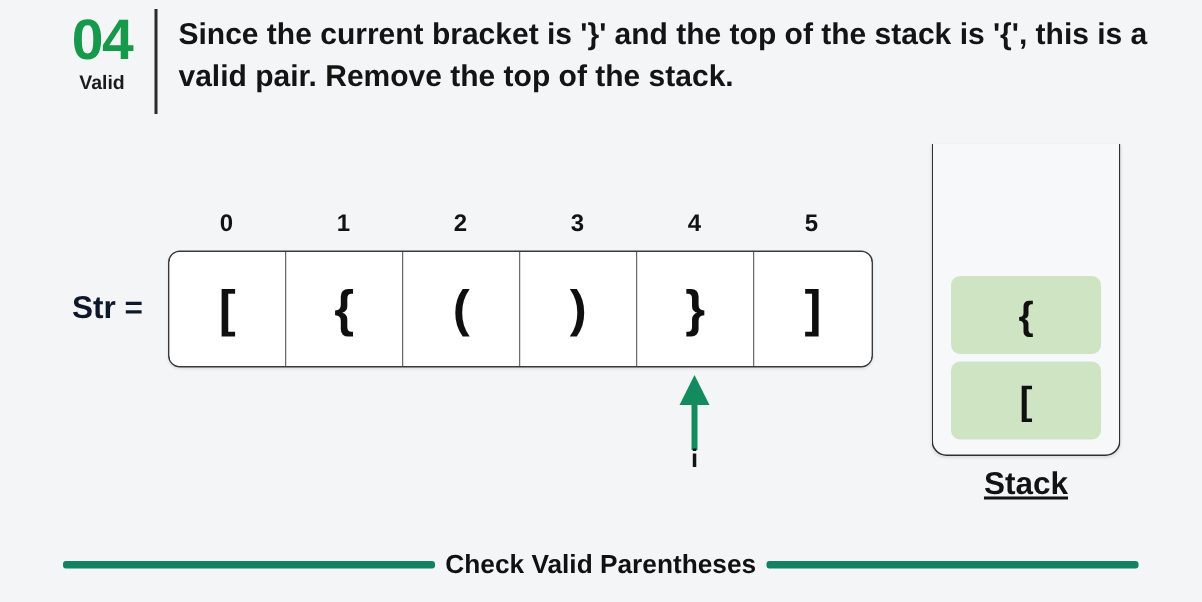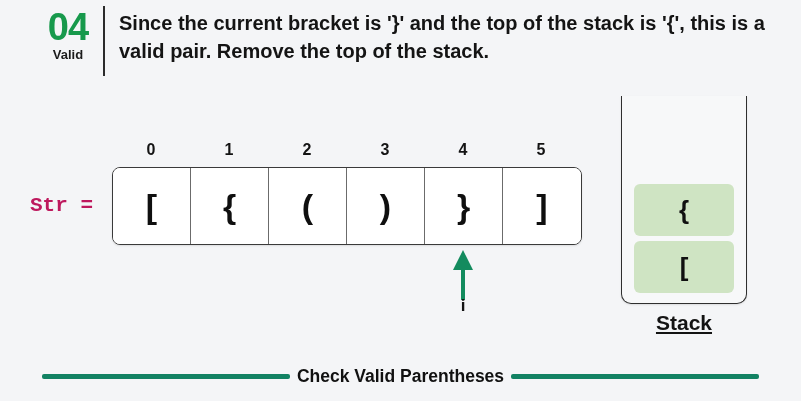--- a/index.html
+++ b/index.html
@@ -60,26 +60,25 @@
     color: #141414;
     line-height: 1.38;
     padding-left: 14px;
     padding-top: 10px;
     max-width: 680px;
   }
 
   
   #str-label {
     position: absolute;
-    left: 30px;
+    left: 48px;
     top: 194px;
     font-size: 21px;
     font-weight: bold;
-    color: #be185d;
-    font-family: Liberation Mono, monospace;
+    color: #0f172a;
   }
   #index-row {
     position: absolute;
     left: 112px;
     top: 141px;
     display: flex;
   }
   .index-cell {
     width: 78px;
     text-align: center;

